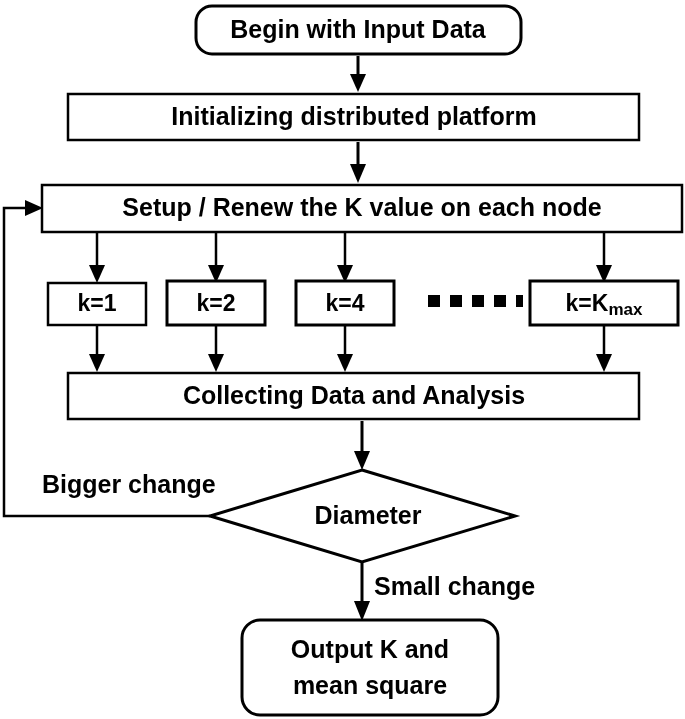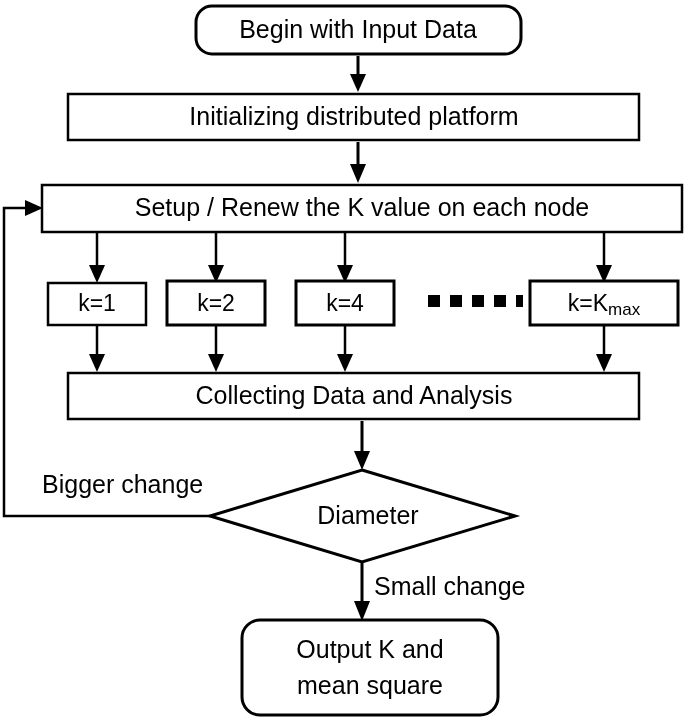--- a/index.html
+++ b/index.html
@@ -7,20 +7,21 @@
     padding: 0;
     background: #ffffff;
   }
   #flowchart-root {
     position: relative;
     width: 685px;
     height: 719px;
     background: #ffffff;
     overflow: hidden;
     font-family: "Liberation Sans", sans-serif;
+    font-weight: bold;
   }
   svg.chart {
     display: block;
     width: 685px;
     height: 719px;
   }
   .node-shape {
     fill: #ffffff;
     stroke: #000000;
     stroke-width: 3;

